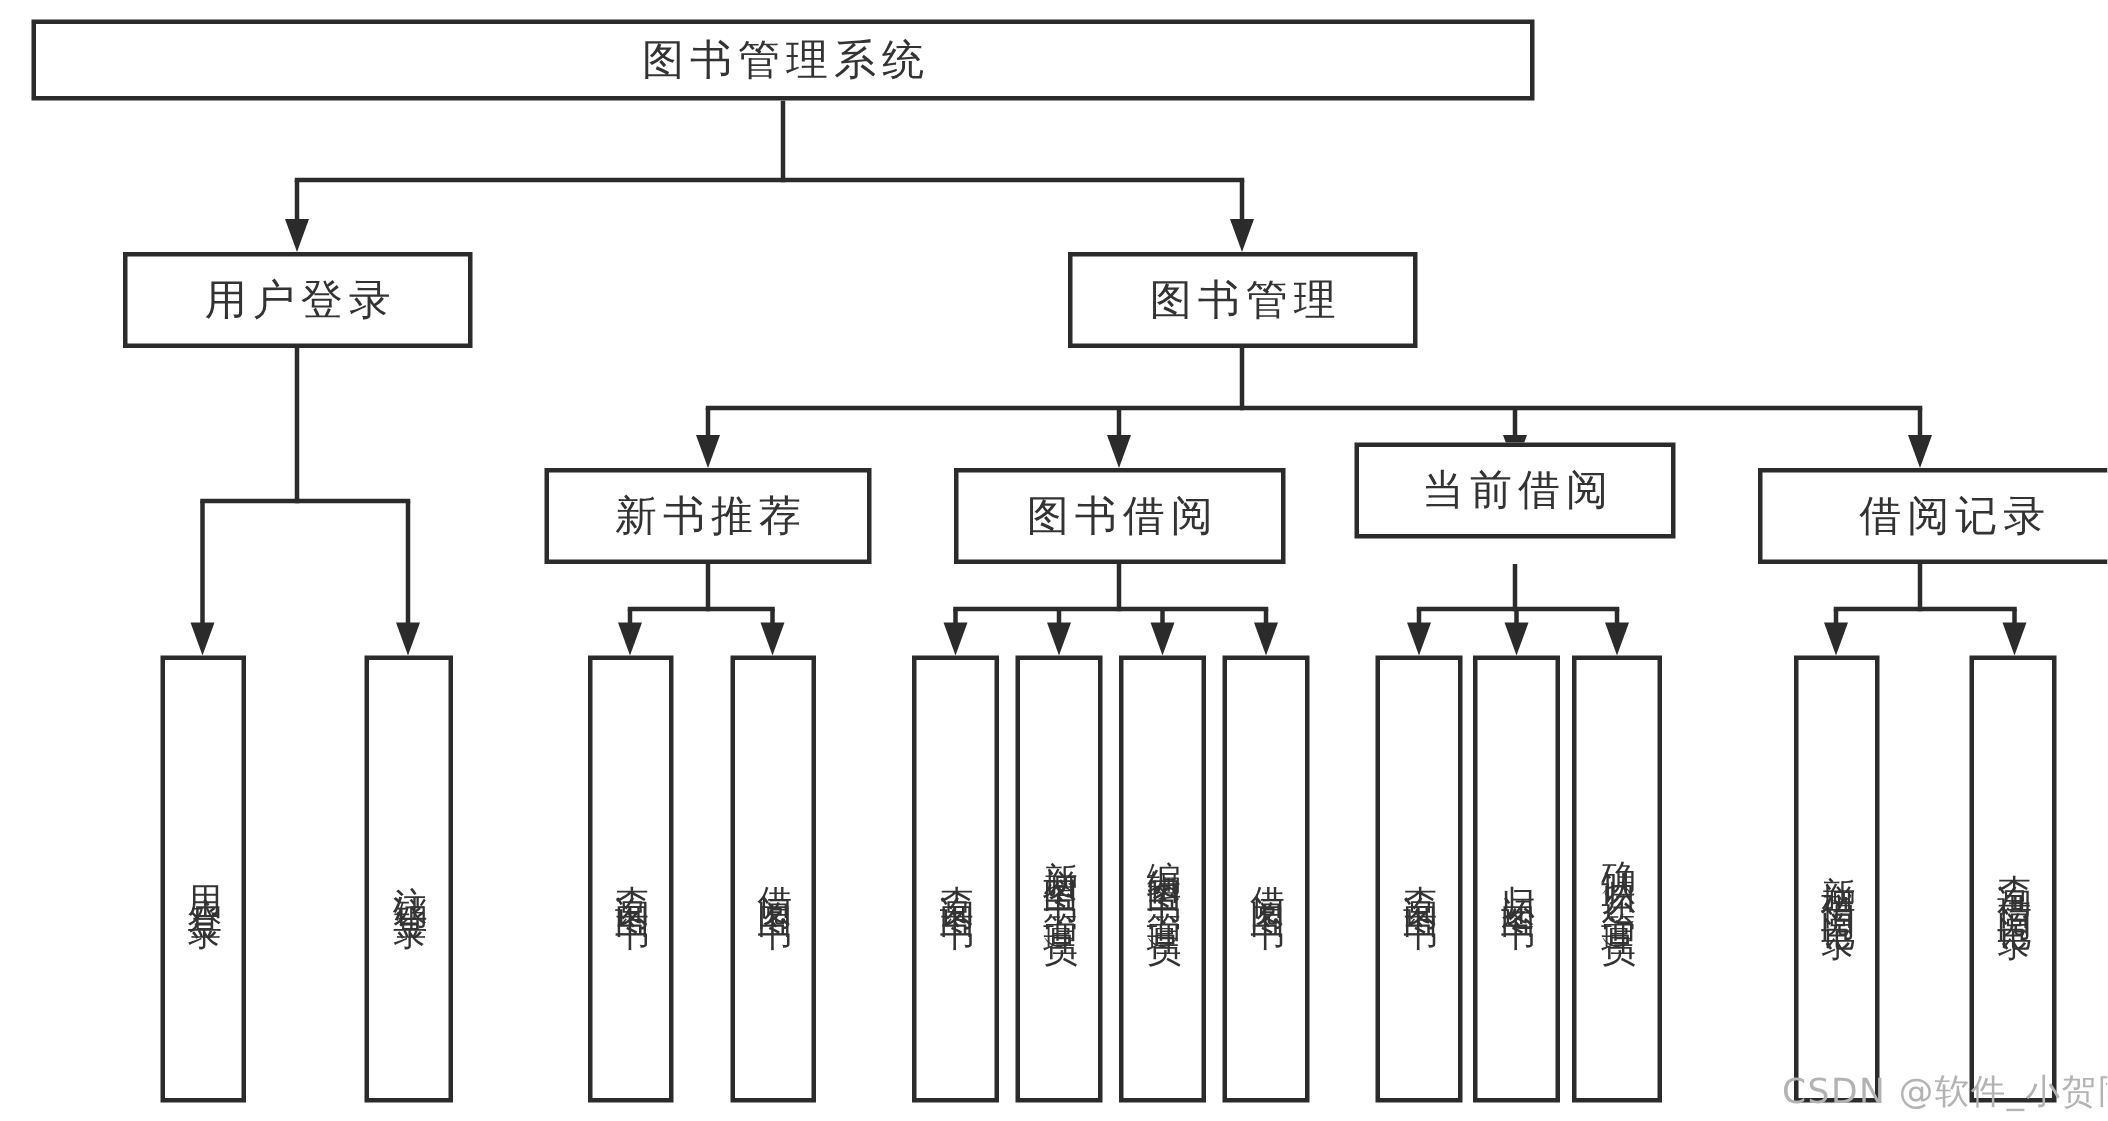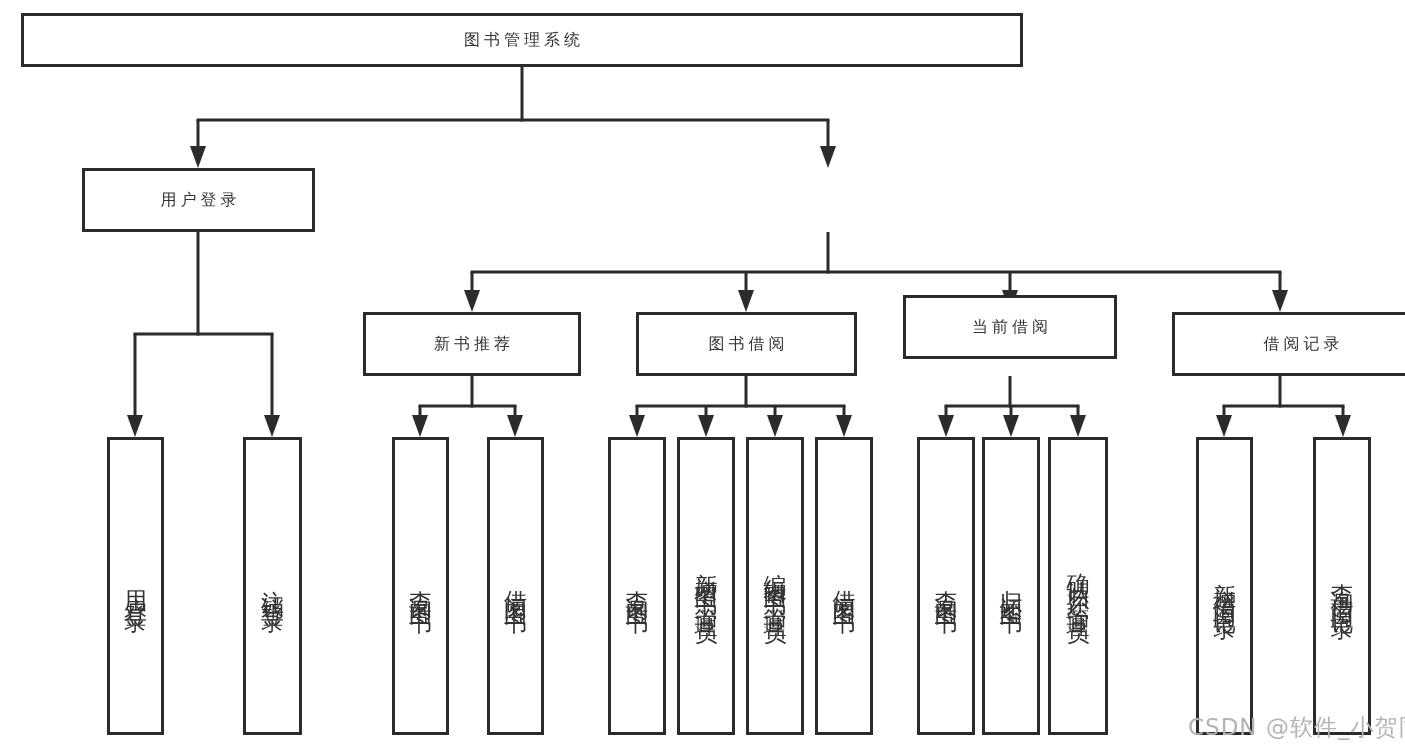--- a/index.html
+++ b/index.html
@@ -26,21 +26,21 @@
     stroke: none;
   }
   .hbox {
     position: absolute;
     box-sizing: border-box;
     border: 3px solid #2b2b2b;
     background: #ffffff;
     display: flex;
     align-items: center;
     justify-content: center;
-    font-size: 16px;
+    font-size: 28px;
     letter-spacing: 4px;
     text-indent: 4px;
     white-space: nowrap;
   }
   .vbox {
     position: absolute;
     box-sizing: border-box;
     border: 3px solid #2b2b2b;
     background: #ffffff;
     top: 437px;
@@ -142,20 +142,21 @@
       <line x1="1224" y1="406" x2="1224" y2="417"></line>
       <polygon points="1216,415 1232,415 1224,437"></polygon>
       <line x1="1343" y1="406" x2="1343" y2="417"></line>
       <polygon points="1335,415 1351,415 1343,437"></polygon>
     </g>
   </svg>
 
   <div class="hbox" style="left:21px; top:13px; width:1002px; height:54px;">图书管理系统</div>
 
   <div class="hbox" style="left:82px; top:168px; width:233px; height:64px;">用户登录</div>
+  <div class="hbox" style="left:712px; top:168px; width:233px; height:64px;">图书管理</div>
 
   <div class="hbox" style="left:636px; top:312px; width:221px; height:64px;">图书借阅</div>
   <div class="hbox" style="left:363px; top:312px; width:218px; height:64px;">新书推荐</div>
   <div class="hbox" style="left:903px; top:295px; width:214px; height:64px;">当前借阅</div>
   <div class="hbox" style="left:1172px; top:312px; width:259px; height:64px;">借阅记录</div>
 
   <div class="vbox" style="left:107px; width:57px;">用户登录</div>
   <div class="vbox" style="left:243px; width:59px;">注销登录</div>
 
   <div class="vbox" style="left:392px; width:57px;">查询图书</div>

